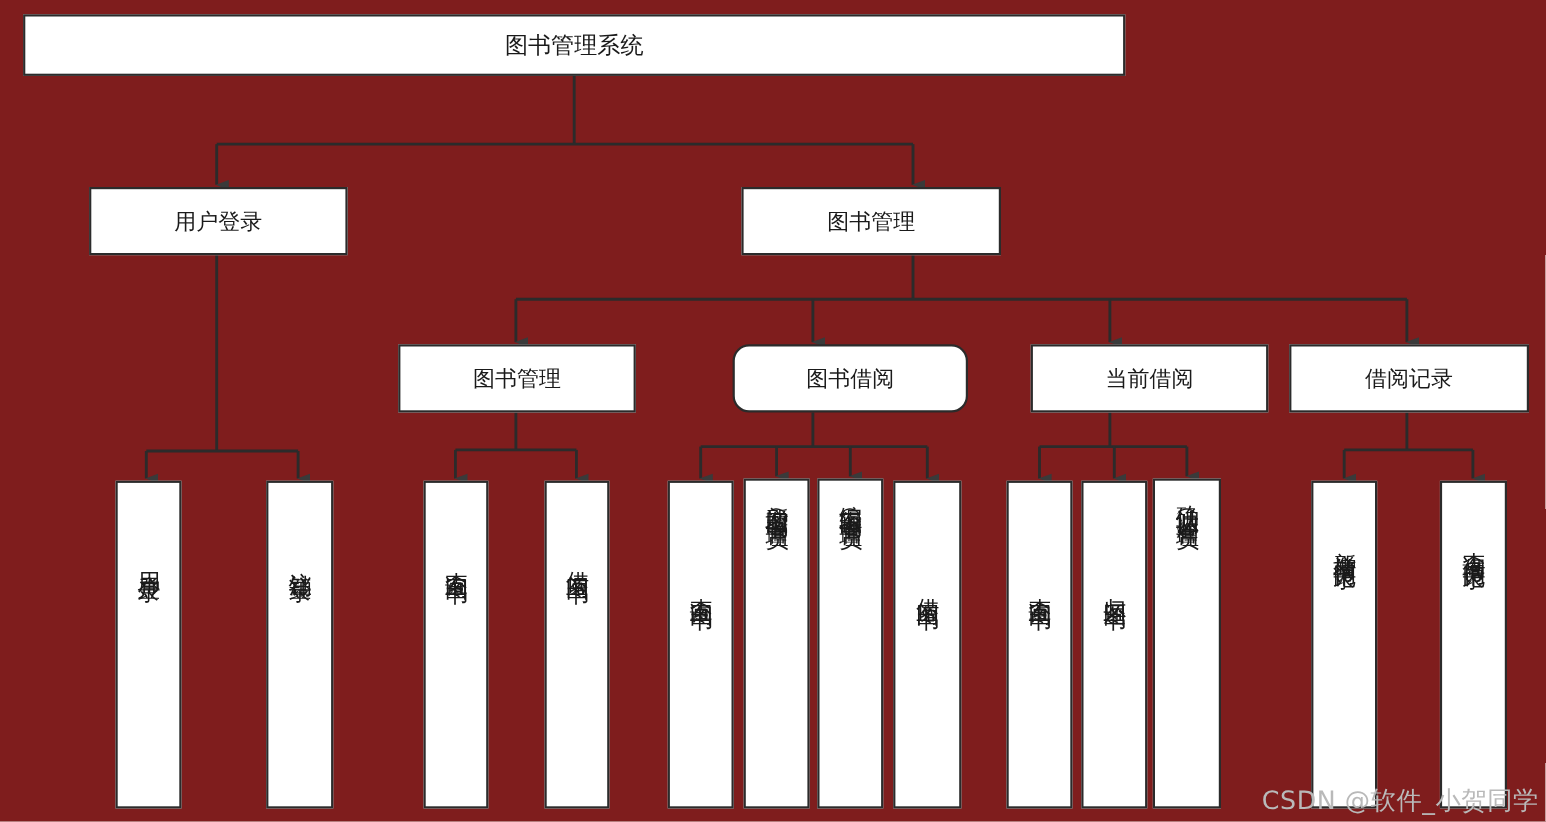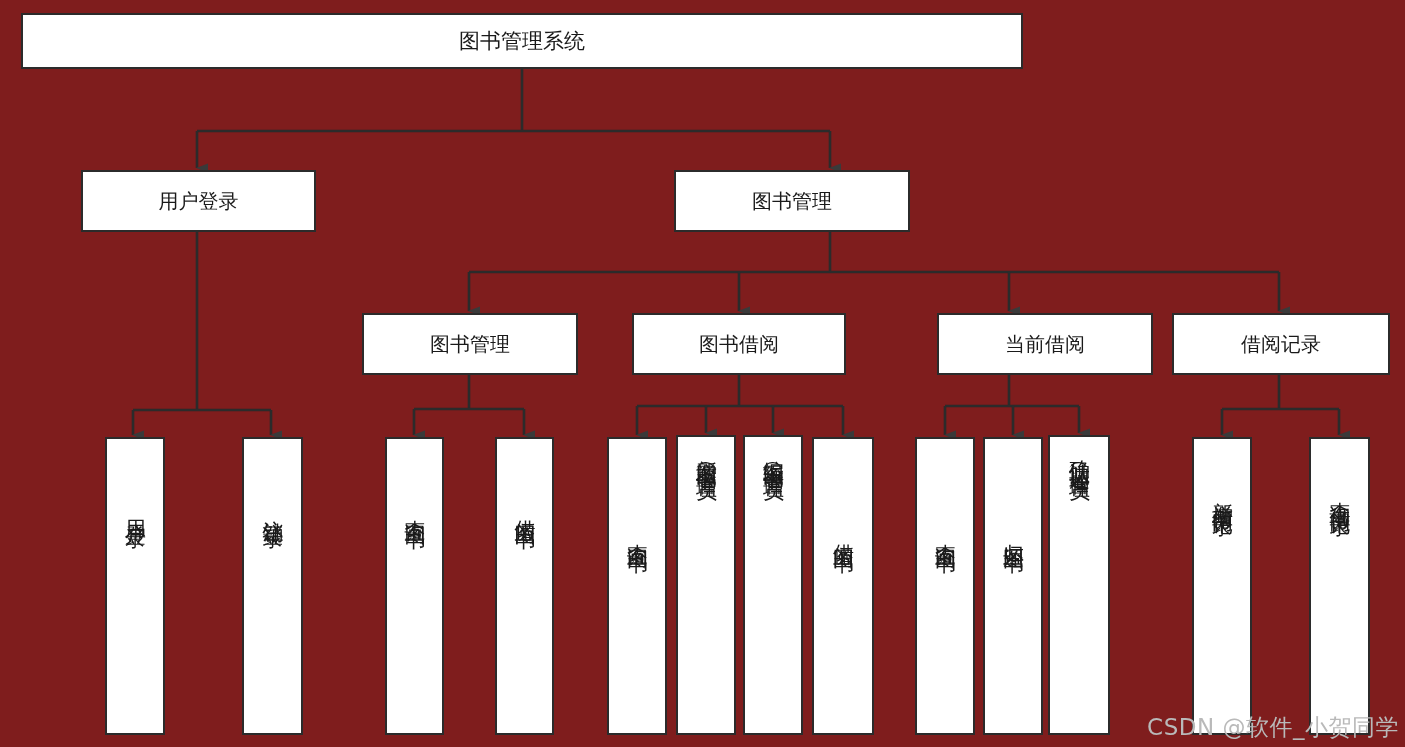--- a/index.html
+++ b/index.html
@@ -153,21 +153,21 @@
   <div class="node n-l1" style="left:81px;width:235px;">
     <span class="label">用户登录</span>
   </div>
   <div class="node n-l1" style="left:674px;width:236px;">
     <span class="label">图书管理</span>
   </div>
 
   <div class="node n-l2" style="left:362px;width:216px;">
     <span class="label">图书管理</span>
   </div>
-  <div class="node n-l2" style="left:632px;width:214px;">
+  <div class="node n-l2" style="left:666px;width:214px;border-radius:15px;">
     <span class="label">图书借阅</span>
   </div>
   <div class="node n-l2" style="left:937px;width:216px;">
     <span class="label">当前借阅</span>
   </div>
   <div class="node n-l2" style="left:1172px;width:218px;">
     <span class="label">借阅记录</span>
   </div>
 
   <div class="node n-leaf leaf-mid" style="left:105px;top:437px;width:60px;height:298px;">

